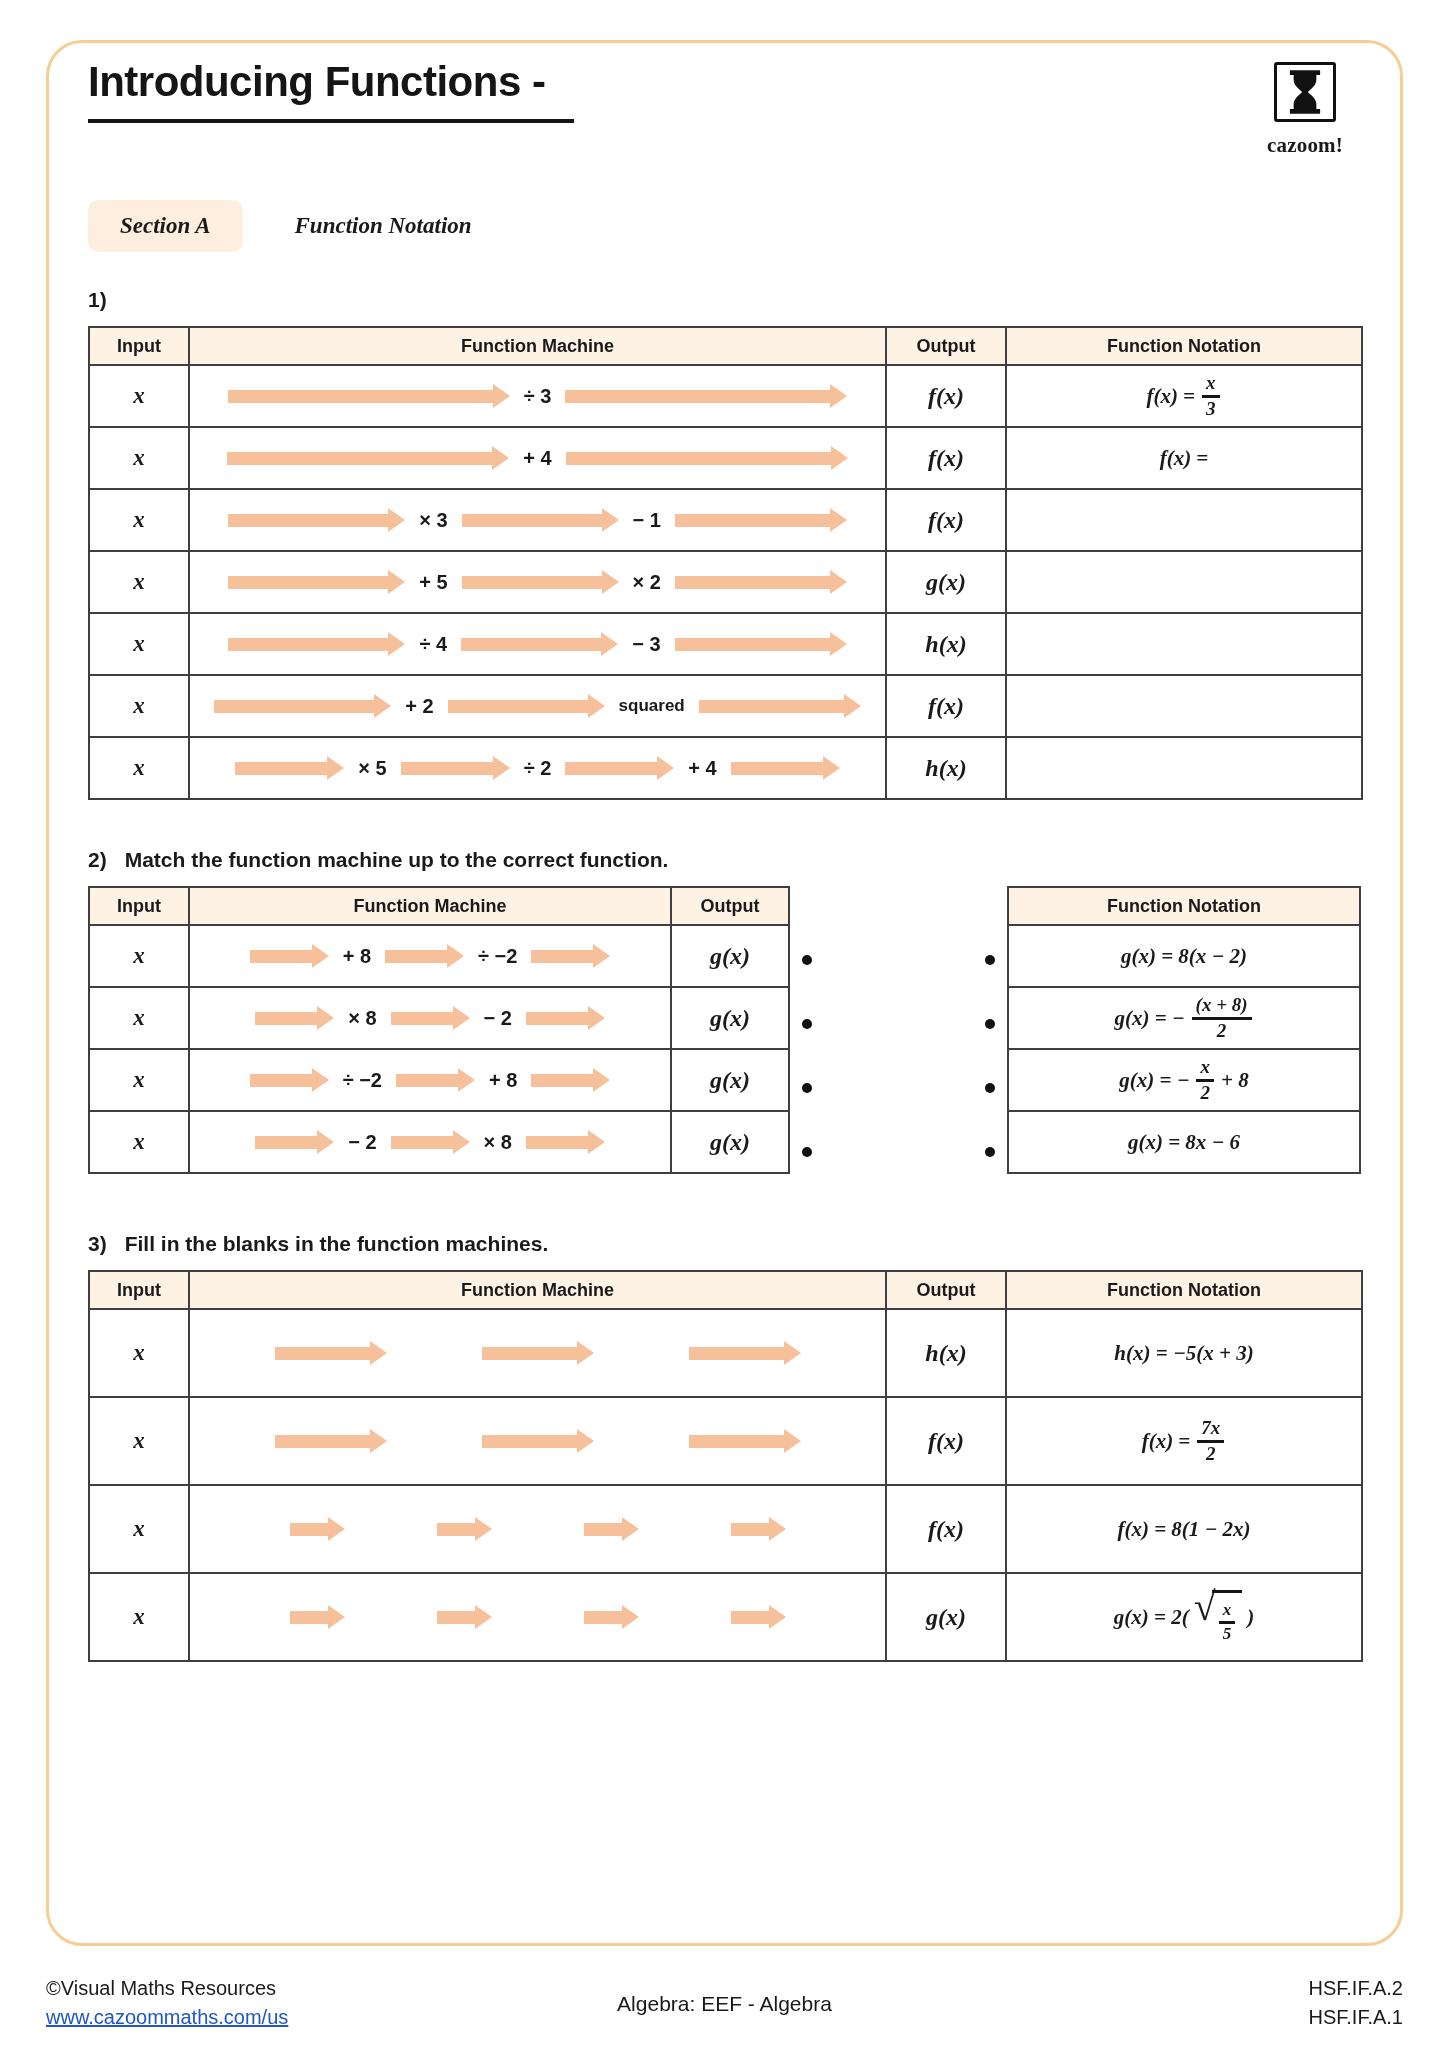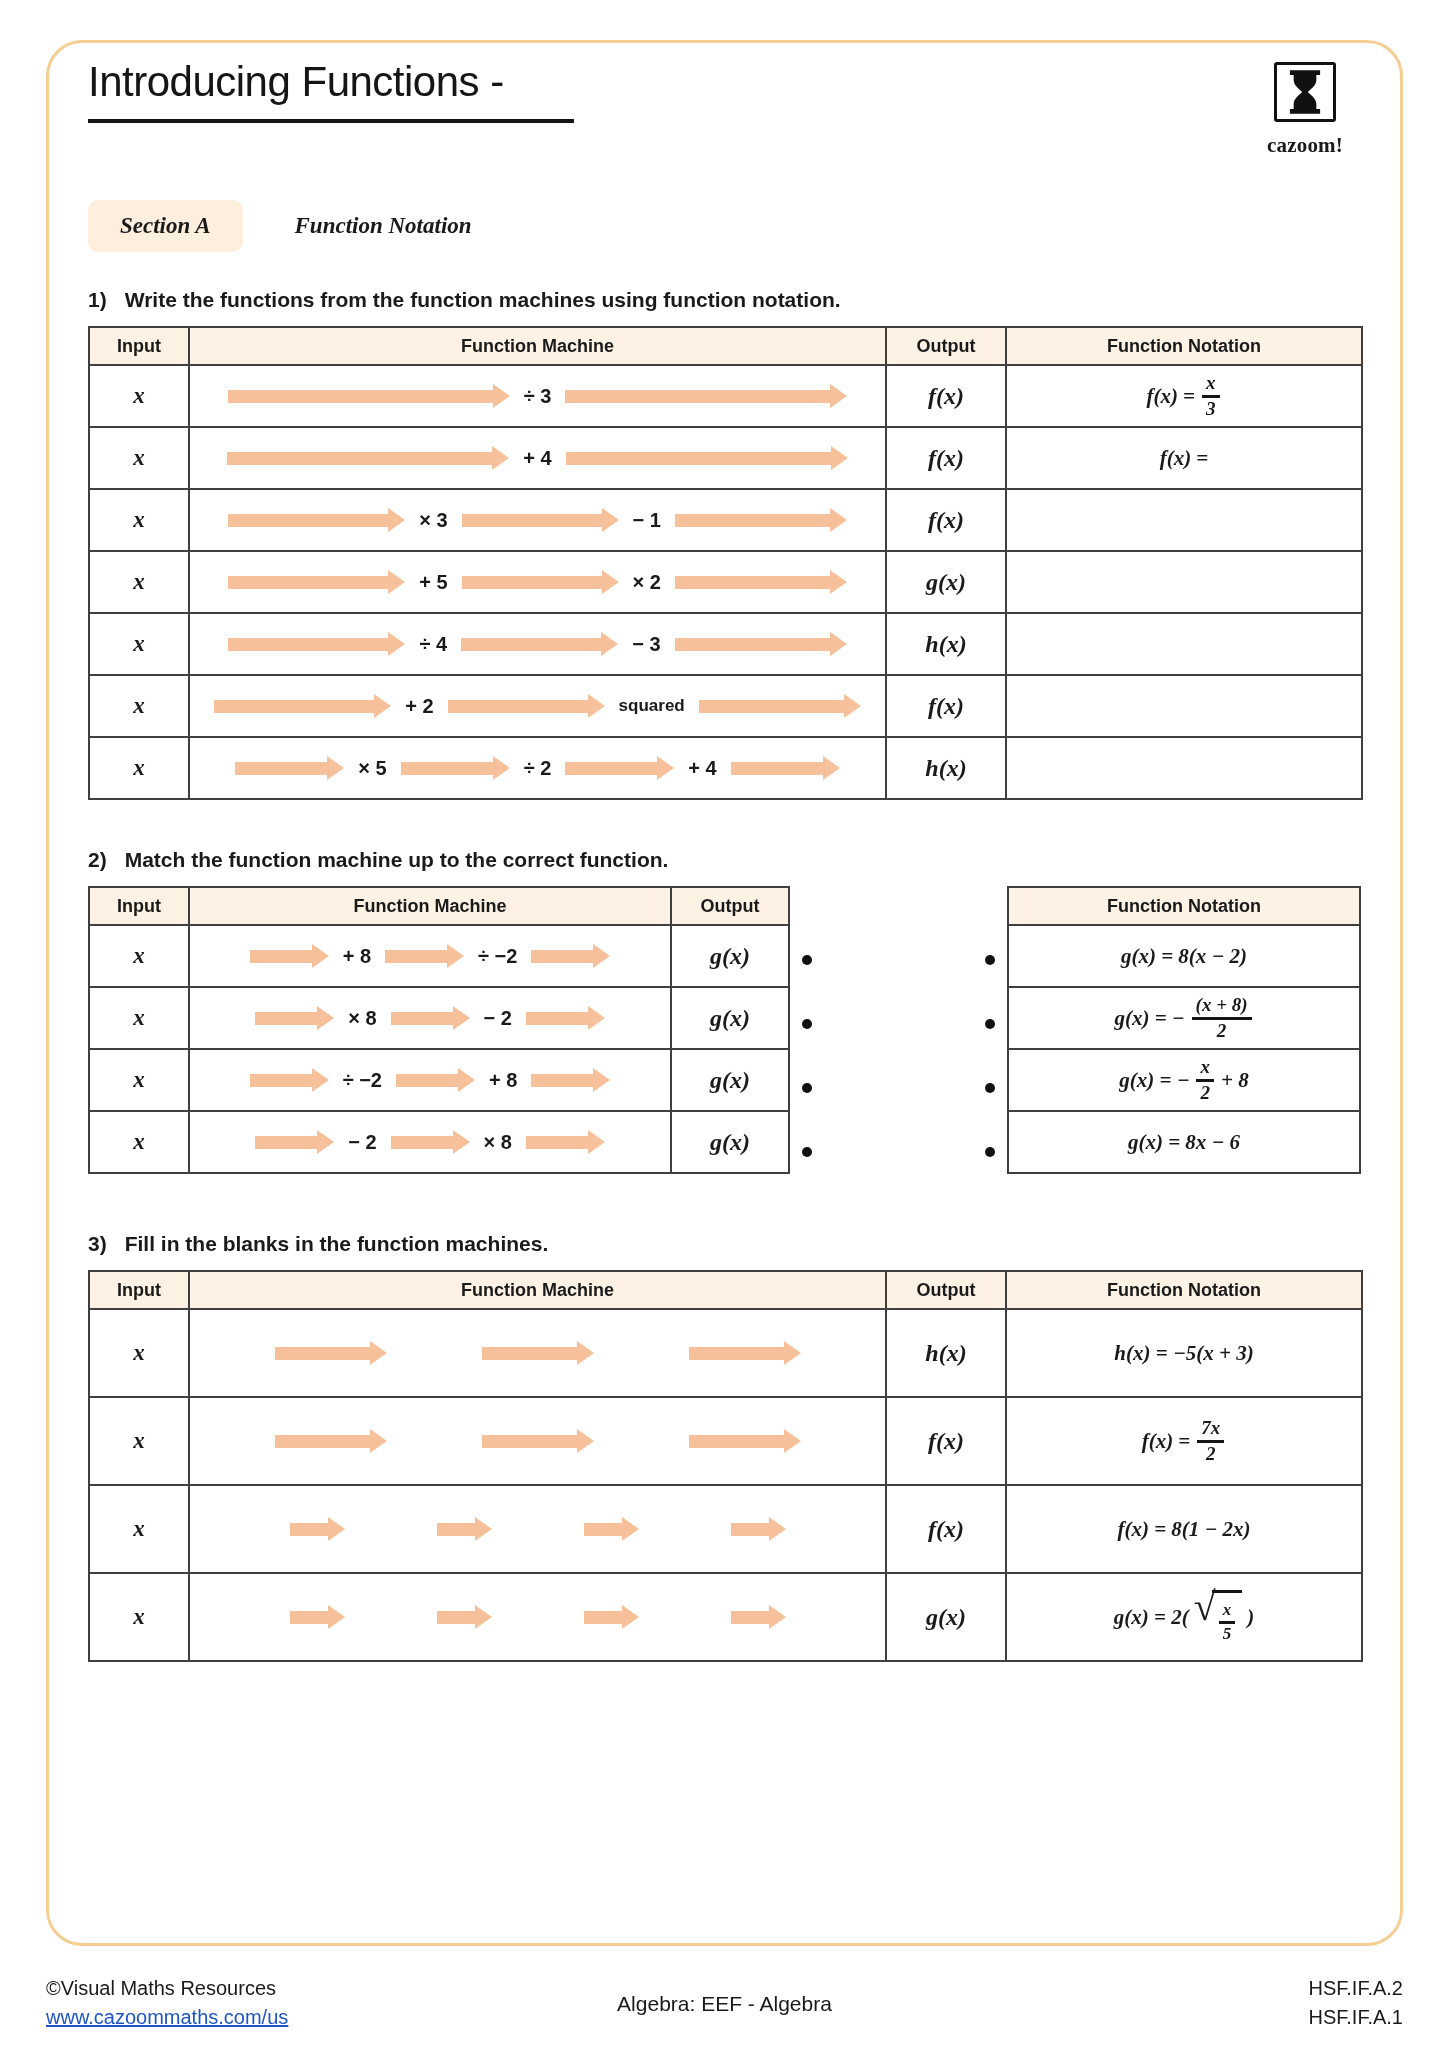--- a/index.html
+++ b/index.html
@@ -9,21 +9,21 @@
     background:#ffffff; font-family:"Liberation Sans", sans-serif; color:#1a1a1a;
   }
   .frame {
     position:absolute; left:46px; right:46px; top:40px; bottom:102px;
     border:3px solid #f6cd92; border-radius:36px; pointer-events:none;
   }
   .content { position:relative; padding:58px 88px 0 88px; }
 
   
   .header-row { display:flex; justify-content:space-between; align-items:flex-start; padding-right:18px; }
-  h1 { margin:0; font-size:42px; line-height:1.16; font-weight:normal; letter-spacing:-0.5px; color:#151515; }
+  h1 { margin:0; font-size:42px; line-height:1.16; font-weight:bold; letter-spacing:-0.5px; color:#151515; }
   .title-underline { width:486px; height:4px; background:#151515; margin-top:12px; }
   .logo { text-align:center; margin-top:4px; }
   .logo-box { width:62px; height:60px; border:3px solid #111; border-radius:3px;
               display:flex; align-items:center; justify-content:center; margin:0 auto; background:#fff; }
   .logo-text { font-family:"Liberation Serif", serif; font-weight:bold; font-size:21px; margin-top:11px; letter-spacing:0.2px; }
 
   
   .section-row { margin-top:42px; display:flex; align-items:center; }
   .section-badge { background:#fdeede; border-radius:10px; padding:13px 32px;
     font-family:"Liberation Serif", serif; font-style:italic; font-weight:bold; font-size:23px; }
@@ -102,21 +102,20 @@
     </div>
   </div>
 
   <div class="section-row">
     <span class="section-badge">Section A</span>
     <span class="section-title">Function Notation</span>
   </div>
 
   <div class="q-heading">
     <span>1)</span>
-    <span>Write the functions from the function machines using function notation.</span>
   </div>
 
   <table class="fm" style="width:1273px">
     <colgroup>
         <col style="width:100px">
         <col style="width:697px">
         <col style="width:120px">
         <col style="width:356px">
       </colgroup>
     <thead>

